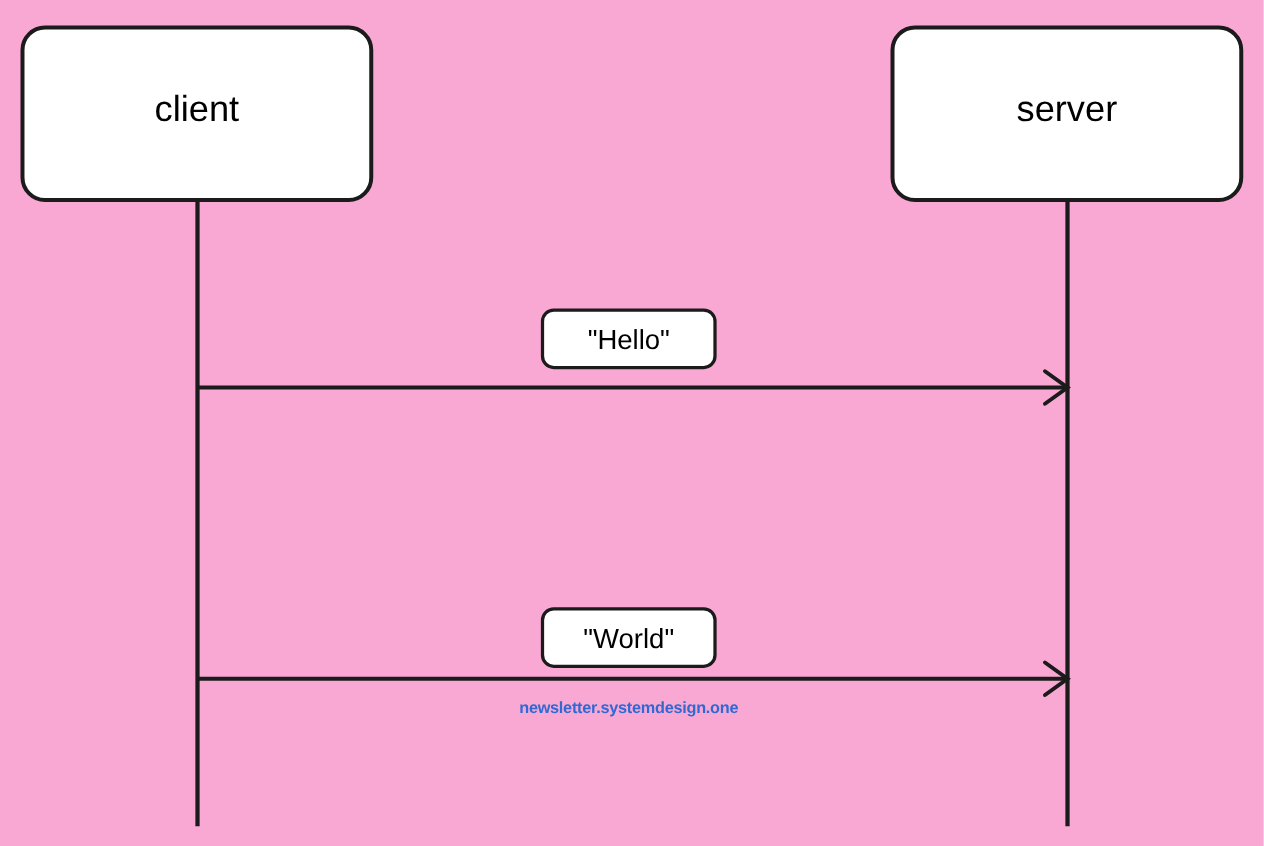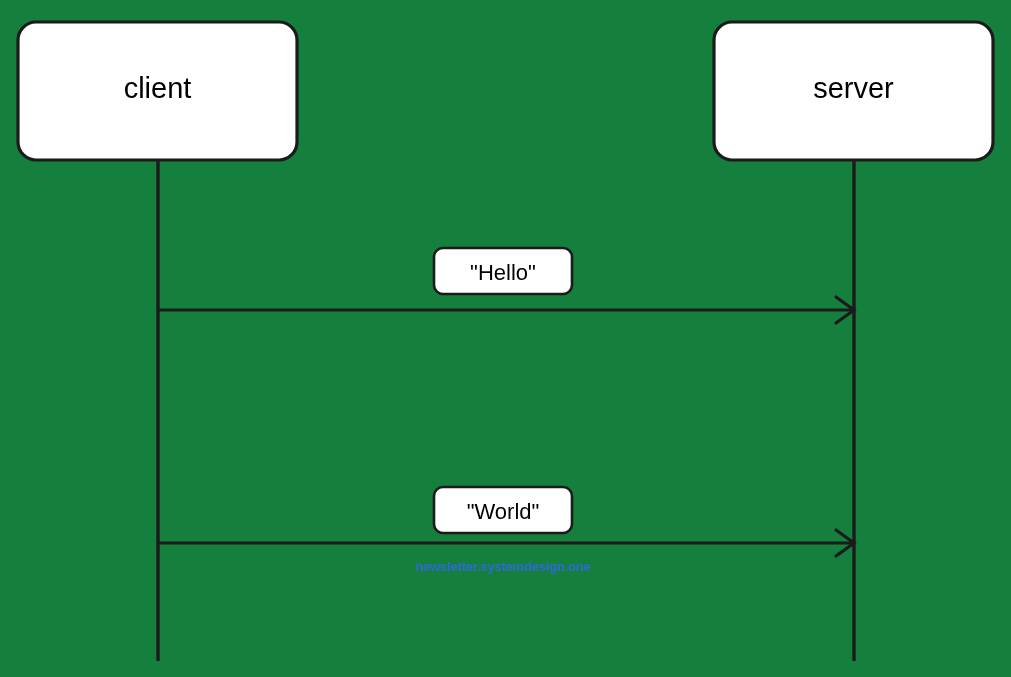--- a/index.html
+++ b/index.html
@@ -10,21 +10,21 @@
   body {
     width: 1011px;
     height: 677px;
     overflow: hidden;
     font-family: "Liberation Sans", sans-serif;
   }
   #diagram-root {
     position: relative;
     width: 1011px;
     height: 677px;
-    background: #15803d;
+    background: #f9a8d4;
   }
   #diagram-svg {
     position: absolute;
     top: 0;
     left: 0;
     width: 1011px;
     height: 677px;
     display: block;
   }
   .participant-label {

